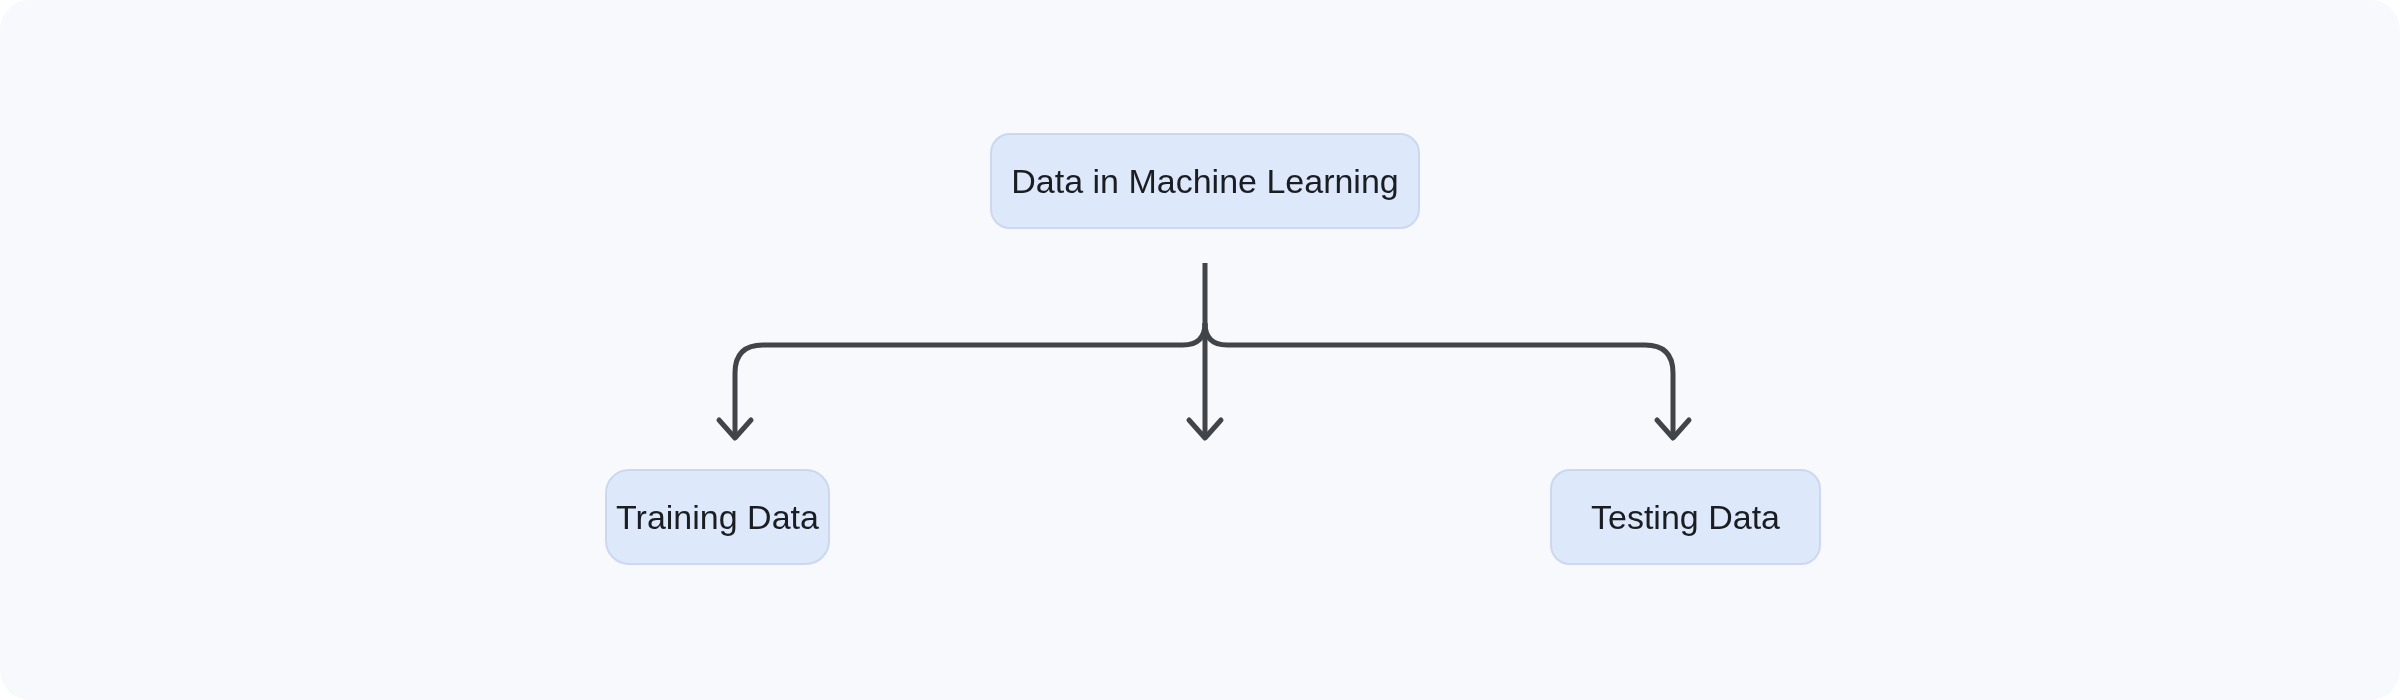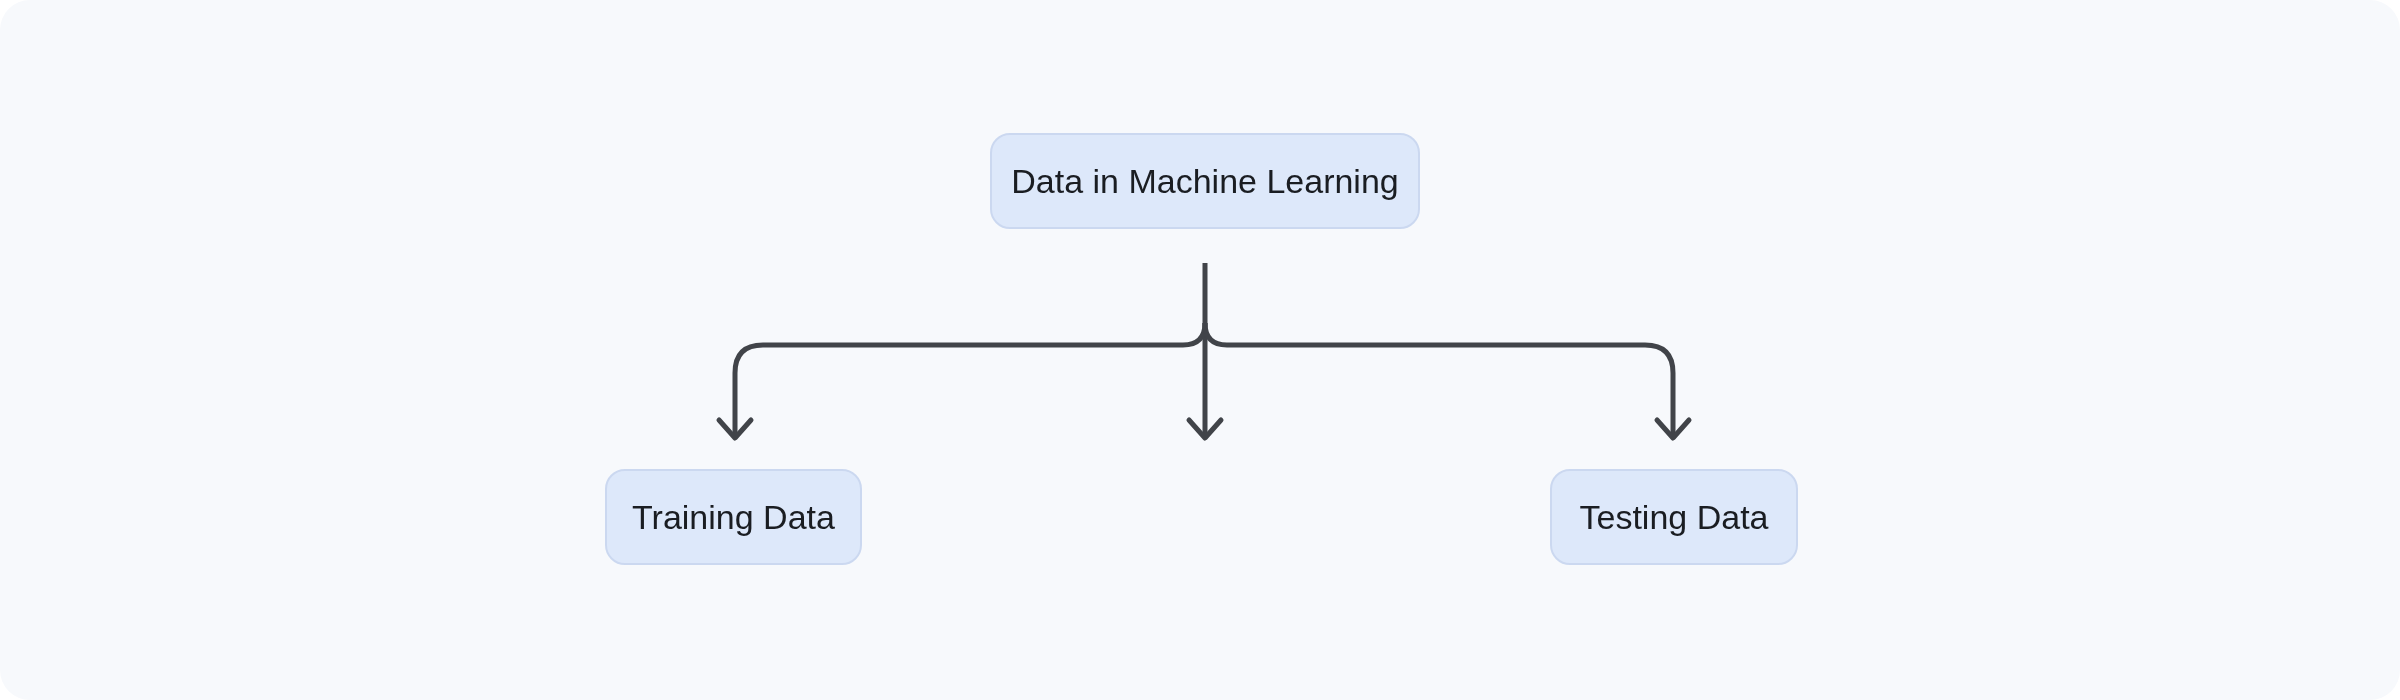--- a/index.html
+++ b/index.html
@@ -54,23 +54,23 @@
     justify-content: center;
     background: var(--node-fill);
     border: 2px solid var(--node-border);
     border-radius: 20px;
     color: var(--node-text);
     font-size: 34px;
     line-height: 1;
     white-space: nowrap;
   }
   .node-root       { left: 990px;  top: 133px; width: 430px; height: 96px; }
-  .node-training   { left: 605px;  top: 469px; width: 257px; height: 96px; }
+  .node-training   { left: 605px;  top: 469px; width: 225px; height: 96px; border-radius: 24px; }
   .node-validation { left: 1062px; top: 469px; width: 286px; height: 96px; }
-  .node-testing    { left: 1550px; top: 469px; width: 248px; height: 96px; }
+  .node-testing    { left: 1550px; top: 469px; width: 271px; height: 96px; }
 </style>
 </head>
 <body>
 
 <div class="canvas">
   <div class="card">
 
     <svg class="connectors" viewBox="0 0 2400 700" xmlns="http://www.w3.org/2000/svg">
 
       <path d="M 1205 263 L 1205 434"></path>

